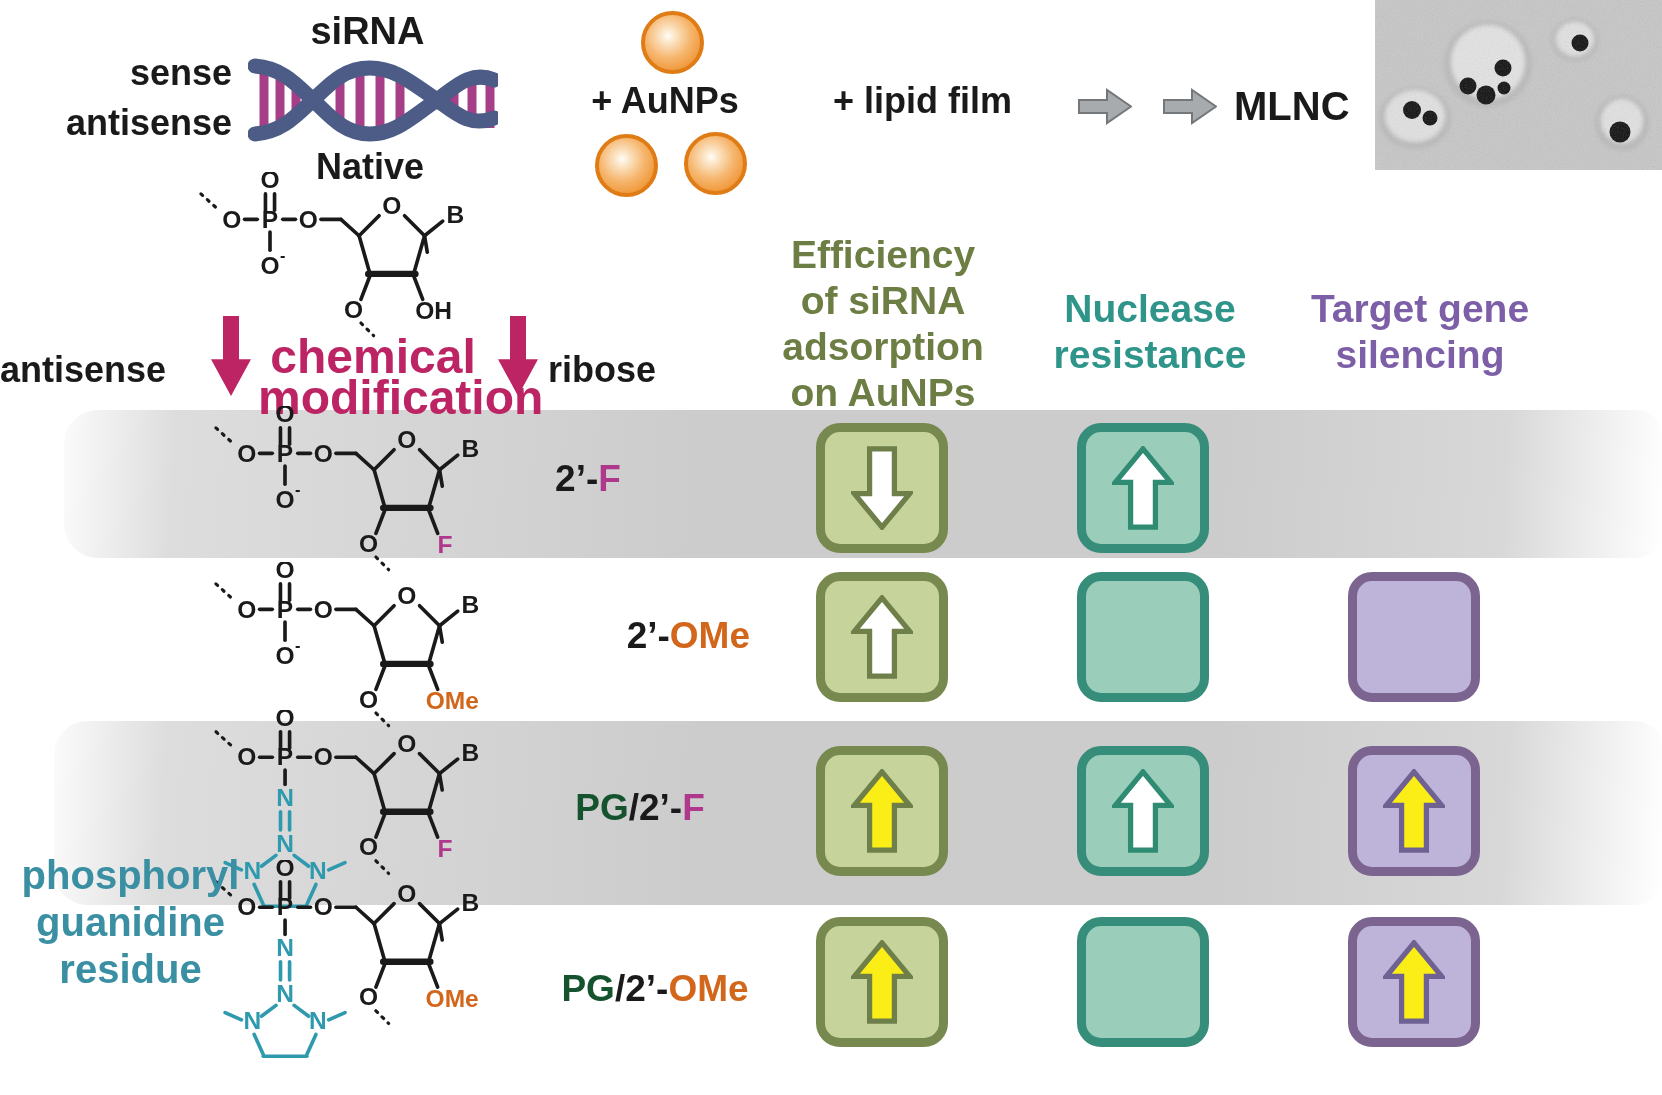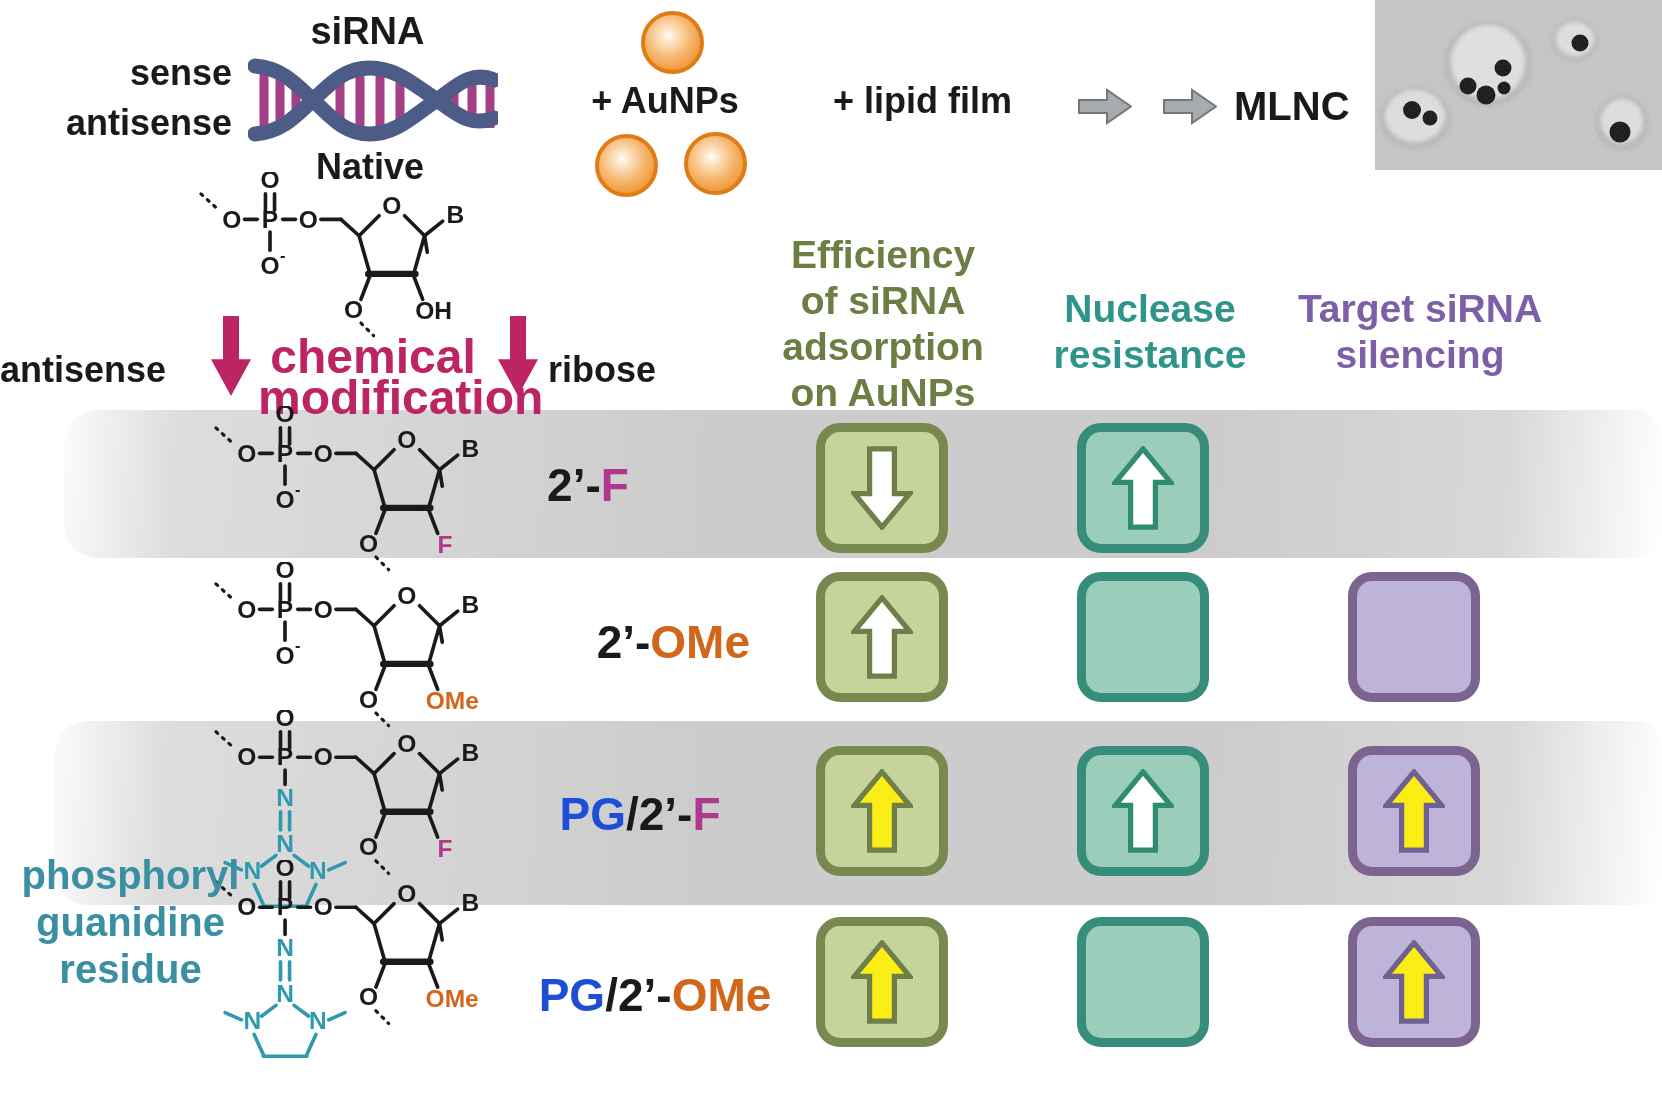--- a/index.html
+++ b/index.html
@@ -2,21 +2,21 @@
 <html><head>
 <meta charset="utf-8">
 <style>
   html,body{margin:0;padding:0;background:#ffffff;}
   .canvas{position:relative;width:1662px;height:1095px;background:#ffffff;overflow:hidden;
           font-family:"Liberation Sans", sans-serif;font-weight:bold;color:#1a1a1a;}
   .abs{position:absolute;}
   .ctr{text-align:center;}
   .rgt{text-align:right;}
   
-  .ink{color:#1a1a1a;} .mag{color:#b0388c;} .org{color:#d2661a;} .tealc{color:#1d4ed8;}
+  .ink{color:#1a1a1a;} .mag{color:#b0388c;} .org{color:#d2661a;} .tealc{color:#14532d;}
   .h-green{color:#6d7e44;} .h-teal{color:#2f958a;} .h-purple{color:#7d5fa8;}
   .magstrong{color:#bc2464;}
   .annot{color:#3a8fa3;}
   
   .band{position:absolute;height:148px;border-radius:34px 26px 26px 34px;
         background:linear-gradient(93deg,#fbfbfb 0%,#dddddd 7%,#cccccc 40%,#cccccc 72%,#d8d8d8 90%,rgba(245,245,245,0) 100%);}
   
   .cell{position:absolute;width:132px;height:130px;border:9px solid #000;border-radius:24px;
         box-sizing:border-box;display:flex;align-items:center;justify-content:center;}
   .cell svg.arr{width:62px;height:84px;}
@@ -29,21 +29,21 @@
         background:radial-gradient(circle at 42% 38%, #fffdf8 0%, #fbe4c5 16%, #f6b66e 48%, #f09a3d 75%, #eb851f 95%);}
   
   .bond{stroke:#1a1a1a;stroke-width:4;fill:none;stroke-linecap:round;}
   .bondb{stroke-width:7;}
   .dots{stroke-dasharray:2.5 7;stroke-width:3.5;}
   .atom{font-family:"Liberation Sans",sans-serif;font-weight:bold;font-size:27px;fill:#1a1a1a;text-anchor:middle;}
   .atom-s{font-size:18px;}
   .tl{stroke:#2f9aae;}
   text.tl{fill:#2f9aae;stroke:none;}
   .fillmag{fill:#b0388c;} .fillorg{fill:#d2661a;}
-  .lbl{font-size:46px;white-space:nowrap;}
+  .lbl{font-size:37px;white-space:nowrap;}
   .hdr{font-size:39px;line-height:46px;}
   .toplbl{font-size:36px;white-space:nowrap;}
 </style>
 </head>
 <body>
 
 <div class="canvas">
 
   <div class="band abs" style="left:64px;top:410px;width:1598px;height:148px;"></div>
   <div class="band abs" style="left:54px;top:721px;width:1608px;height:184px;"></div>
@@ -168,21 +168,21 @@
     <div>Efficiency</div>
     <div>of siRNA</div>
     <div>adsorption</div>
     <div>on AuNPs</div>
   </div>
   <div class="abs ctr hdr h-teal" style="left:1010px;top:286px;width:280px;">
     <div>Nuclease</div>
     <div>resistance</div>
   </div>
   <div class="abs ctr hdr h-purple" style="left:1280px;top:286px;width:280px;">
-    <div>Target siRNA</div>
+    <div>Target gene</div>
     <div>silencing</div>
   </div>
 
   <svg class="abs" style="left:205px;top:406px;" width="300" height="182" viewBox="0 0 330 200">
     <line class="bond dots" x1="12" y1="24" x2="32" y2="42"></line>
     <text class="atom" x="46" y="61">O</text>
     <line class="bond" x1="60" y1="52" x2="74" y2="52"></line>
     <text class="atom" x="88" y="61">P</text>
     <text class="atom" x="88" y="18">O</text>
     <line class="bond" x1="83" y1="24" x2="83" y2="42"></line>

